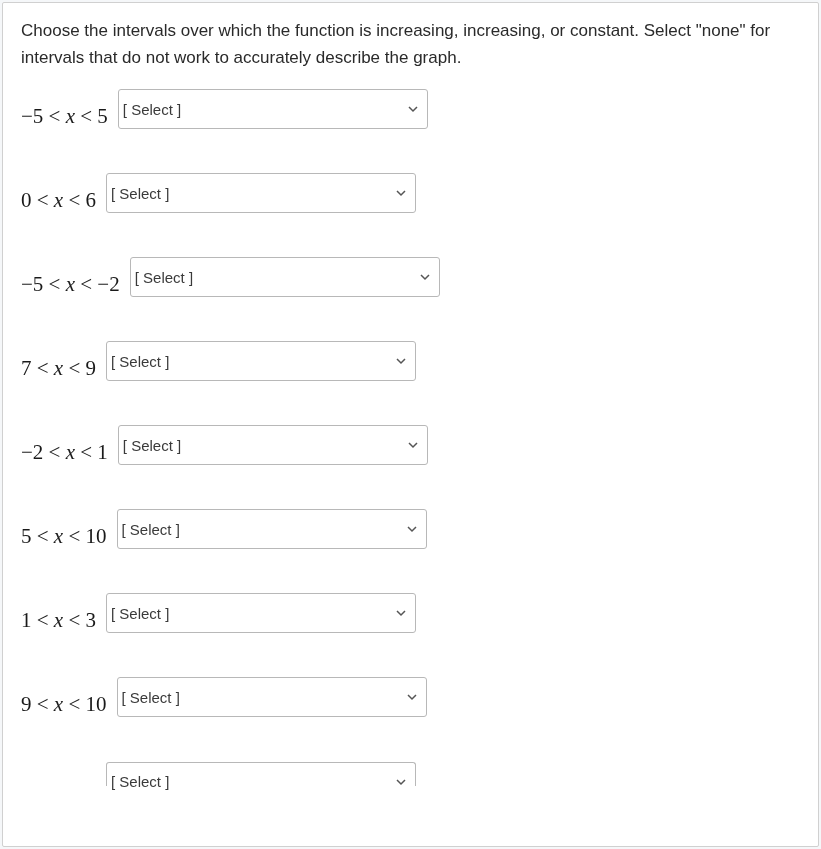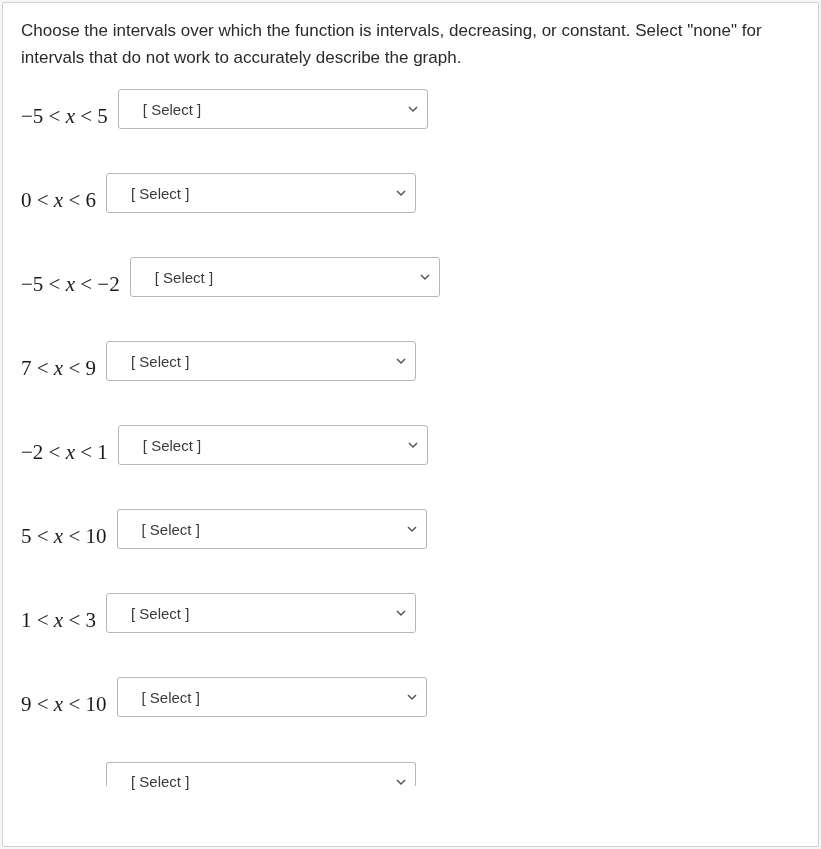--- a/index.html
+++ b/index.html
@@ -48,21 +48,21 @@
       font-style: italic;
     }
     .select-box {
       position: relative;
       border: 1px solid #b8b8b8;
       border-radius: 3px;
       background: #ffffff;
       height: 40px;
       display: flex;
       align-items: center;
-      padding: 0 28px 0 24px;
+      padding: 0 28px 0 4px;
       font-size: 15px;
       color: #3a3a3a;
       cursor: pointer;
       width: 310px;
     }
     .select-box .chevron {
       position: absolute;
       right: 8px;
       top: 50%;
       transform: translateY(-50%);
@@ -92,21 +92,21 @@
     .partial-row .select-box .chevron {
       top: auto;
       bottom: -2px;
       transform: none;
     }
   </style>
 </head>
 <body>
 
 <div class="container">
-  <div class="instructions">Choose the intervals over which the function is intervals, decreasing, or constant. Select "none" for intervals that do not work to accurately describe the graph.</div>
+  <div class="instructions">Choose the intervals over which the function is increasing, increasing, or constant. Select "none" for intervals that do not work to accurately describe the graph.</div>
 
   <div class="rows">
 
     <div class="row">
       <span class="expr">
         <span>−5</span> &lt; <span class="var">x</span> &lt; <span>5</span>
       </span>
       <div class="select-box">
         <span class="label">[ Select ]</span>
         <span class="chevron">

